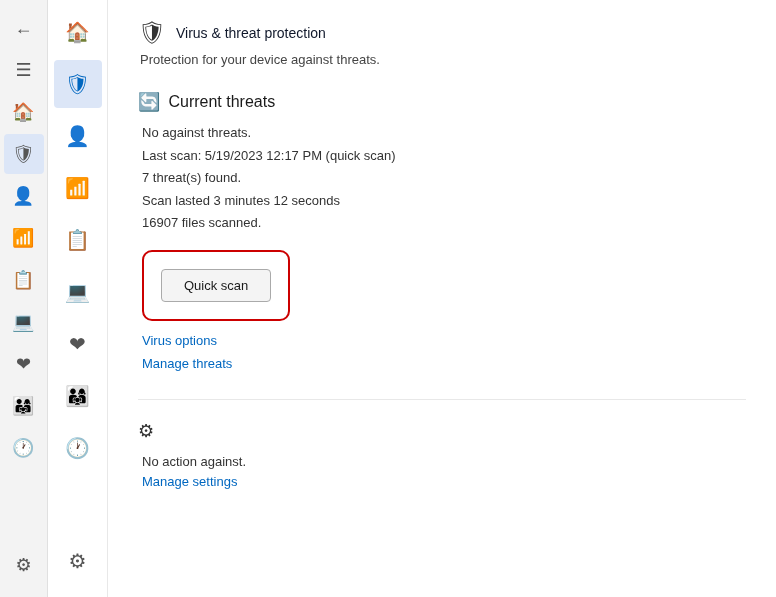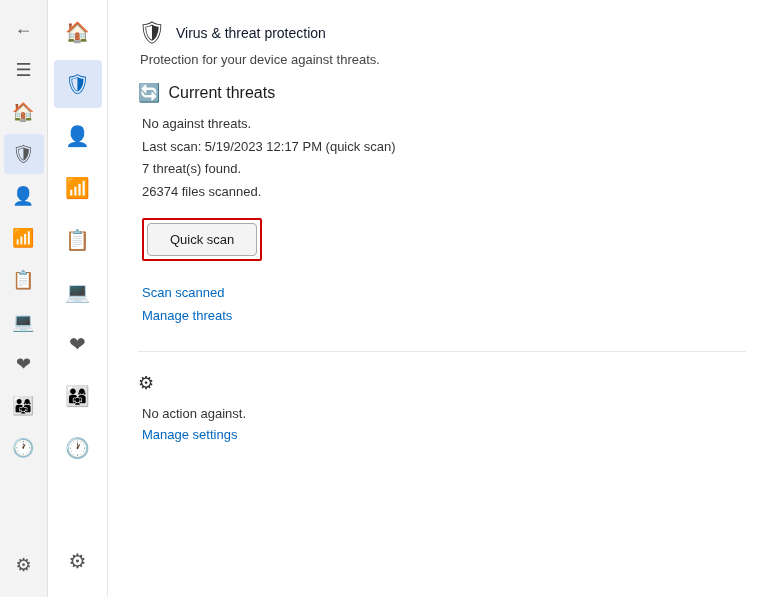--- a/index.html
+++ b/index.html
@@ -98,21 +98,21 @@
 
     .page-title {
       font-size: 14px;
       font-weight: 400;
       color: #0f172a;
     }
 
     .page-subtitle {
       font-size: 13px;
       color: #444;
-      margin-bottom: 15px;
+      margin-bottom: 24px;
       padding-left: 2px;
     }
 
     
     .section {
       margin-bottom: 28px;
     }
 
     .section-header {
       display: flex;
@@ -138,25 +138,25 @@
 
     .info-line {
       font-size: 13px;
       color: #333;
       margin-bottom: 3px;
       line-height: 1.5;
     }
 
     
     .quick-scan-wrapper {
-      margin: 14px 0 24px 0;
+      margin: 14px 0 12px 0;
       display: inline-block;
       border: 2px solid #cc0000;
-      border-radius: 2px;
-      padding: 3px;
+      border-radius: 10px;
+      padding: 17px;
     }
 
     .quick-scan-btn {
       background: #f4f4f4;
       border: 1px solid #aaa;
       border-radius: 4px;
       padding: 8px 22px;
       font-size: 13px;
       font-family: 'Segoe UI', Arial, sans-serif;
       cursor: pointer;
@@ -221,27 +221,28 @@
 
   <div class="section">
     <div class="section-header">
       <span class="section-icon">🔄</span>
       <span class="section-title">Current threats</span>
     </div>
     <div class="section-body">
       <div class="info-line">No against threats.</div>
       <div class="info-line">Last scan: 5/19/2023 12:17 PM (quick scan)</div>
       <div class="info-line">7 threat(s) found.</div>
-      <div class="info-line">26374 files scanned.</div>
+      <div class="info-line">Scan lasted 3 minutes 12 seconds</div>
+      <div class="info-line">16907 files scanned.</div>
 
       <div class="quick-scan-wrapper">
         <button class="quick-scan-btn">Quick scan</button>
       </div>
 
-      <a class="action-link">Scan scanned</a>
+      <a class="action-link">Virus options</a>
       <a class="action-link">Manage threats</a>
     </div>
   </div>
 
   <hr class="divider">
 
   <div class="section">
     <div class="section-header">
       <span class="section-icon">⚙</span>
     </div>

